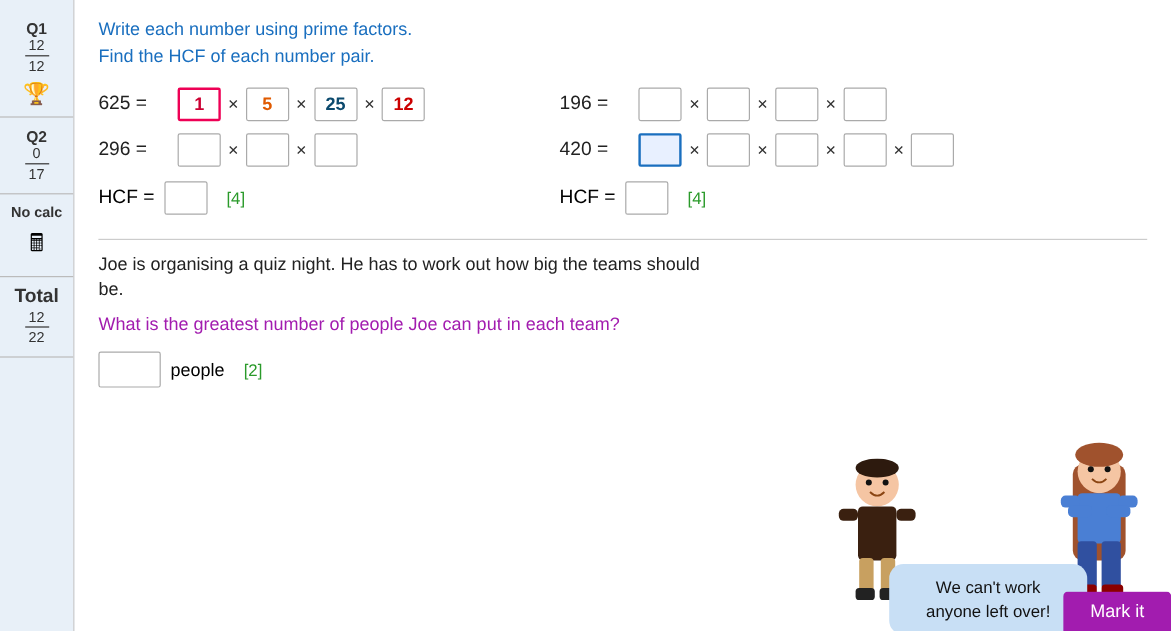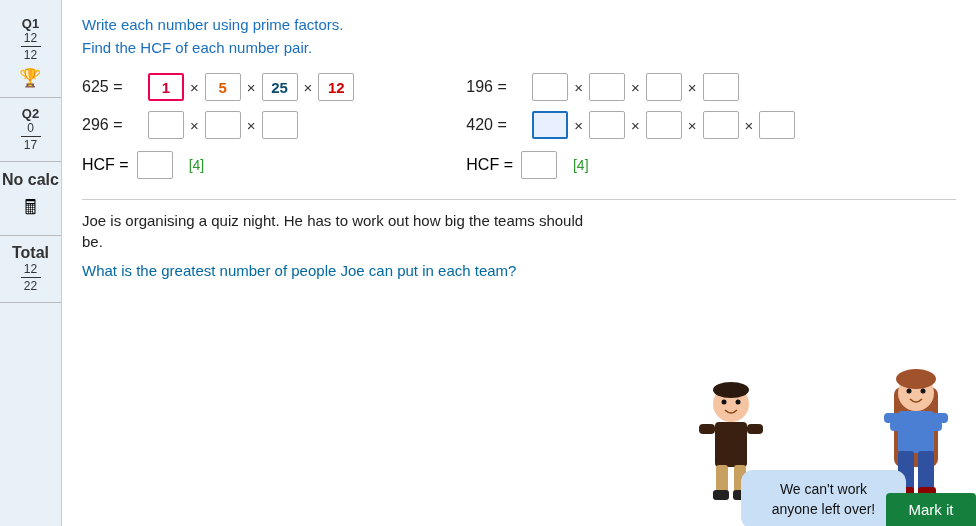--- a/index.html
+++ b/index.html
@@ -49,21 +49,21 @@
       height: 1px;
       background: #333;
       margin: 1px 0;
     }
     .sidebar-icon {
       font-size: 18px;
       color: #555;
       margin-top: 4px;
     }
     .sidebar-nocal {
-      font-size: 16px;
+      font-size: 12px;
       font-weight: bold;
       color: #333;
       text-align: center;
       line-height: 1.2;
     }
     .calc-icon {
       font-size: 20px;
       margin-top: 4px;
     }
     .sidebar-total {
@@ -186,21 +186,21 @@
       gap: 8px;
     }
 
     .q2-text p {
       font-size: 15px;
       color: #222;
       line-height: 1.4;
     }
 
     .q2-text .blue-question {
-      color: #0369a1;
+      color: #a21caf;
       font-size: 15px;
     }
 
     .q2-answer-row {
       display: flex;
       align-items: center;
       gap: 8px;
       margin-top: 4px;
     }
 
@@ -248,21 +248,21 @@
       bottom: 0;
       width: 80px;
       height: 145px;
     }
 
     
     .mark-button {
       position: absolute;
       right: 8px;
       bottom: 0;
-      background: #15803d;
+      background: #a21caf;
       color: #fff;
       border: none;
       padding: 8px 16px;
       font-size: 15px;
       border-radius: 4px 4px 0 0;
       cursor: pointer;
     }
 
     
     .times-sym {
@@ -378,20 +378,25 @@
 
   </div>
 
   <hr class="divider">
 
   <div class="q2-area">
 
     <div class="q2-text">
       <p>Joe is organising a quiz night. He has to work out how big the teams should be.</p>
       <p class="blue-question">What is the greatest number of people Joe can put in each team?</p>
+      <div class="q2-answer-row">
+        <input class="math-input" type="text" value="" style="width: 52px; height: 30px;">
+        <span style="font-size:15px;">people</span>
+        <span class="mark-label">[2]</span>
+      </div>
     </div>
 
     <div class="characters-area">
 
       <div class="character-boy">
         <svg viewBox="0 0 80 130" width="80" height="130" xmlns="http://www.w3.org/2000/svg">
 
           <circle cx="40" cy="22" r="18" fill="#f5c5a3"></circle>
 
           <ellipse cx="40" cy="8" rx="18" ry="8" fill="#2d1a0e"></ellipse>

